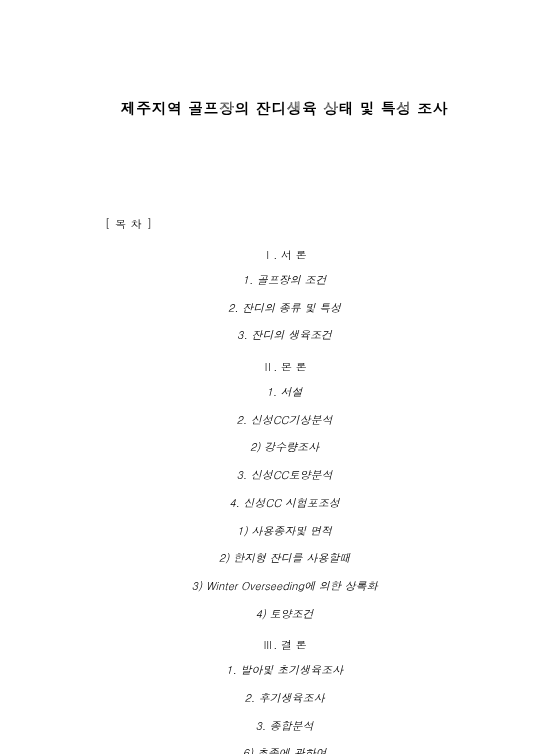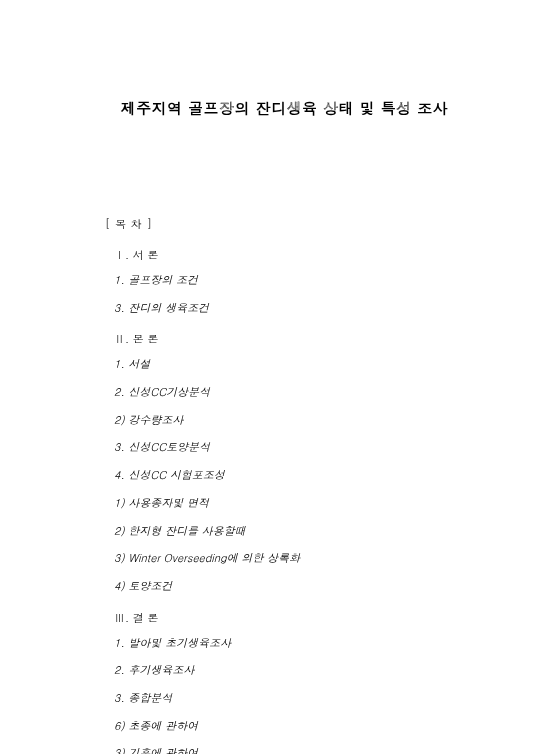--- a/index.html
+++ b/index.html
@@ -31,32 +31,34 @@
       font-size: 11px;
       margin-bottom: 4px;
     }
     .toc-item {
       font-size: 11px;
       line-height: 1.7;
       font-style: italic;
     }
     .section-block {
       margin-bottom: 14px;
+      text-align: center;
     }
   </style>
 </head>
 <body>
 
 <h1 class="title">제주지역 골프장의 잔디생육 상태 및 특성 조사</h1>
 
 <div class="toc-header">[ 목 차 ]</div>
 
 <div class="section-block">
   <div class="section-heading">Ⅰ. 서 론</div>
   <div class="toc-item">1. 골프장의 조건</div>
+  <div class="toc-item">2. 잔디의 종류 및 특성</div>
   <div class="toc-item">3. 잔디의 생육조건</div>
 </div>
 
 <div class="section-block">
   <div class="section-heading">Ⅱ. 본 론</div>
   <div class="toc-item">1. 서설</div>
   <div class="toc-item">2. 신성CC기상분석</div>
   <div class="toc-item">2) 강수량조사</div>
   <div class="toc-item">3. 신성CC토양분석</div>
   <div class="toc-item">4. 신성CC 시험포조성</div>

